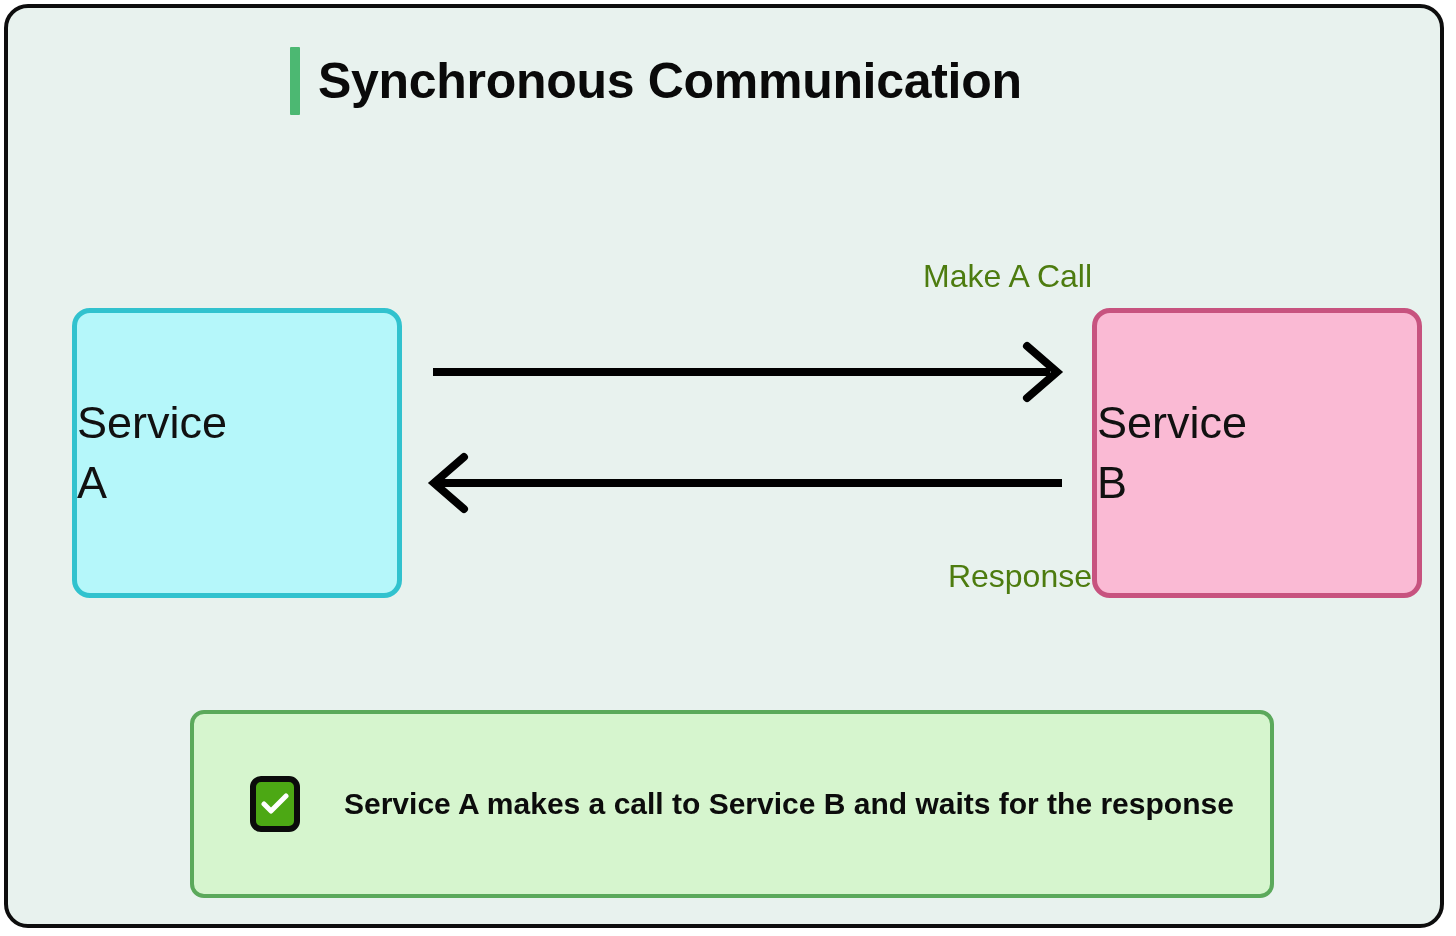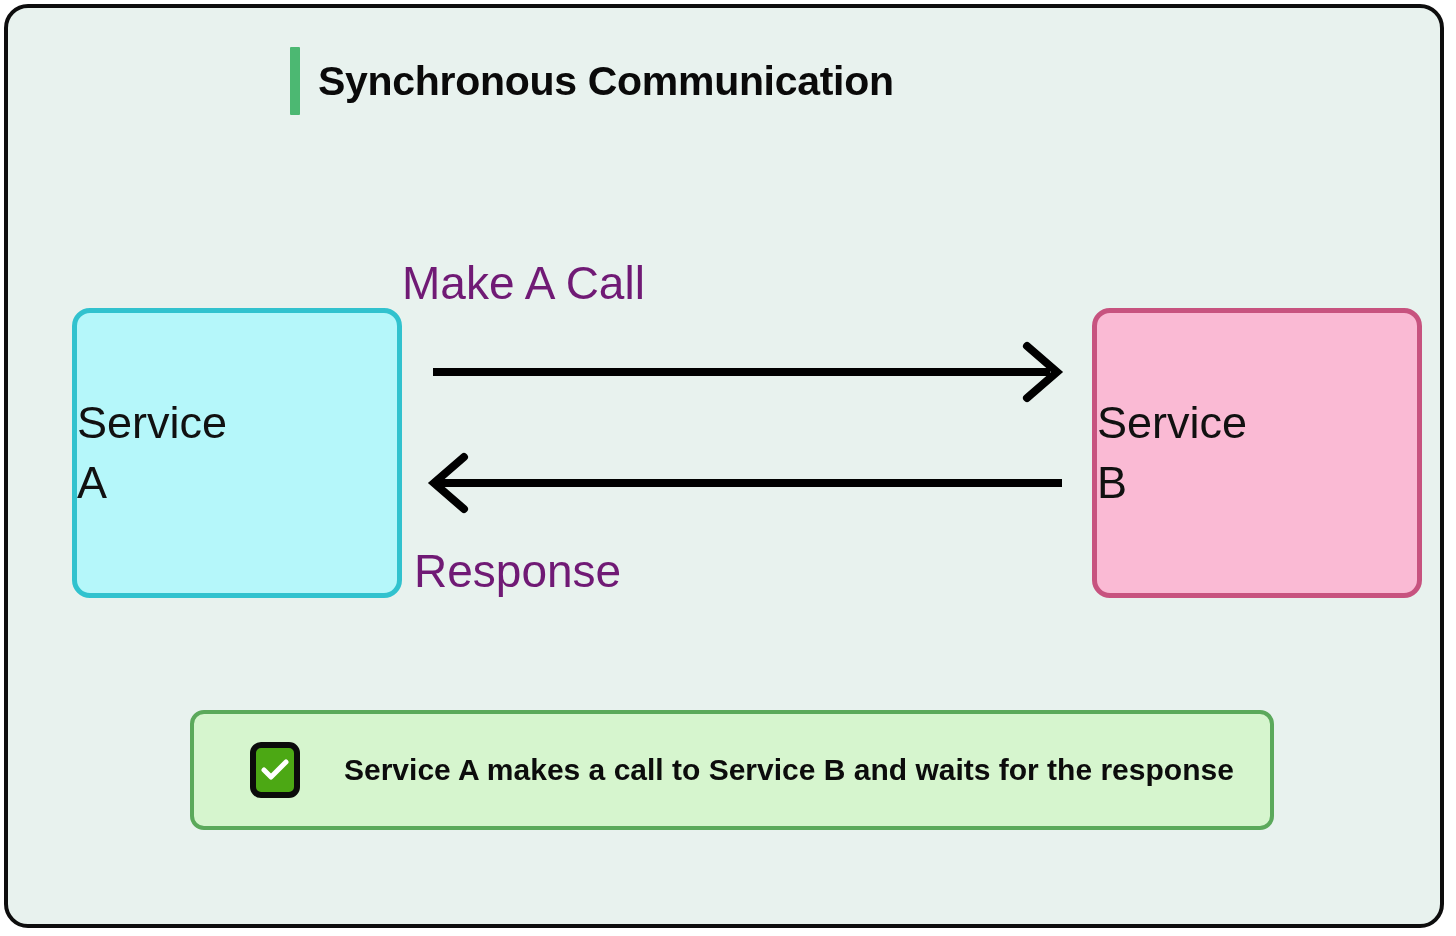--- a/index.html
+++ b/index.html
@@ -40,21 +40,21 @@
   }
   #title-accent-bar {
     width: 10px;
     height: 68px;
     background: #4cb872;
     border-radius: 1px;
     flex: 0 0 auto;
   }
   #page-title {
     margin-left: 18px;
-    font-size: 41px;
+    font-size: 50px;
     font-weight: 700;
     color: #0a0a0a;
     letter-spacing: -0.3px;
     line-height: 1;
     white-space: nowrap;
   }
 
   
   .service-node {
     position: absolute;
@@ -93,36 +93,36 @@
     left: 394px;
     top: 230px;
     width: 690px;
     height: 400px;
   }
   #flow-svg { display: block; }
 
   .flow-label {
     position: absolute;
     width: 100%;
-    text-align: left;
-    font-size: 46px;
-    color: #701a75;
+    text-align: right;
+    font-size: 32px;
+    color: #4d7c0f;
     line-height: 1;
     white-space: nowrap;
   }
   #label-make-a-call { top: 22px; }
-  #label-response { top: 310px; margin-left: 12px; }
+  #label-response { top: 322px; }
 
   
   #note-box {
     position: absolute;
     left: 182px;
     top: 702px;
     width: 1084px;
-    height: 120px;
+    height: 188px;
     box-sizing: border-box;
     background: #d6f5ce;
     border: 4px solid #5ba95b;
     border-radius: 14px;
     display: flex;
     align-items: center;
   }
   #note-check-icon {
     flex: 0 0 auto;
     margin-left: 56px;

